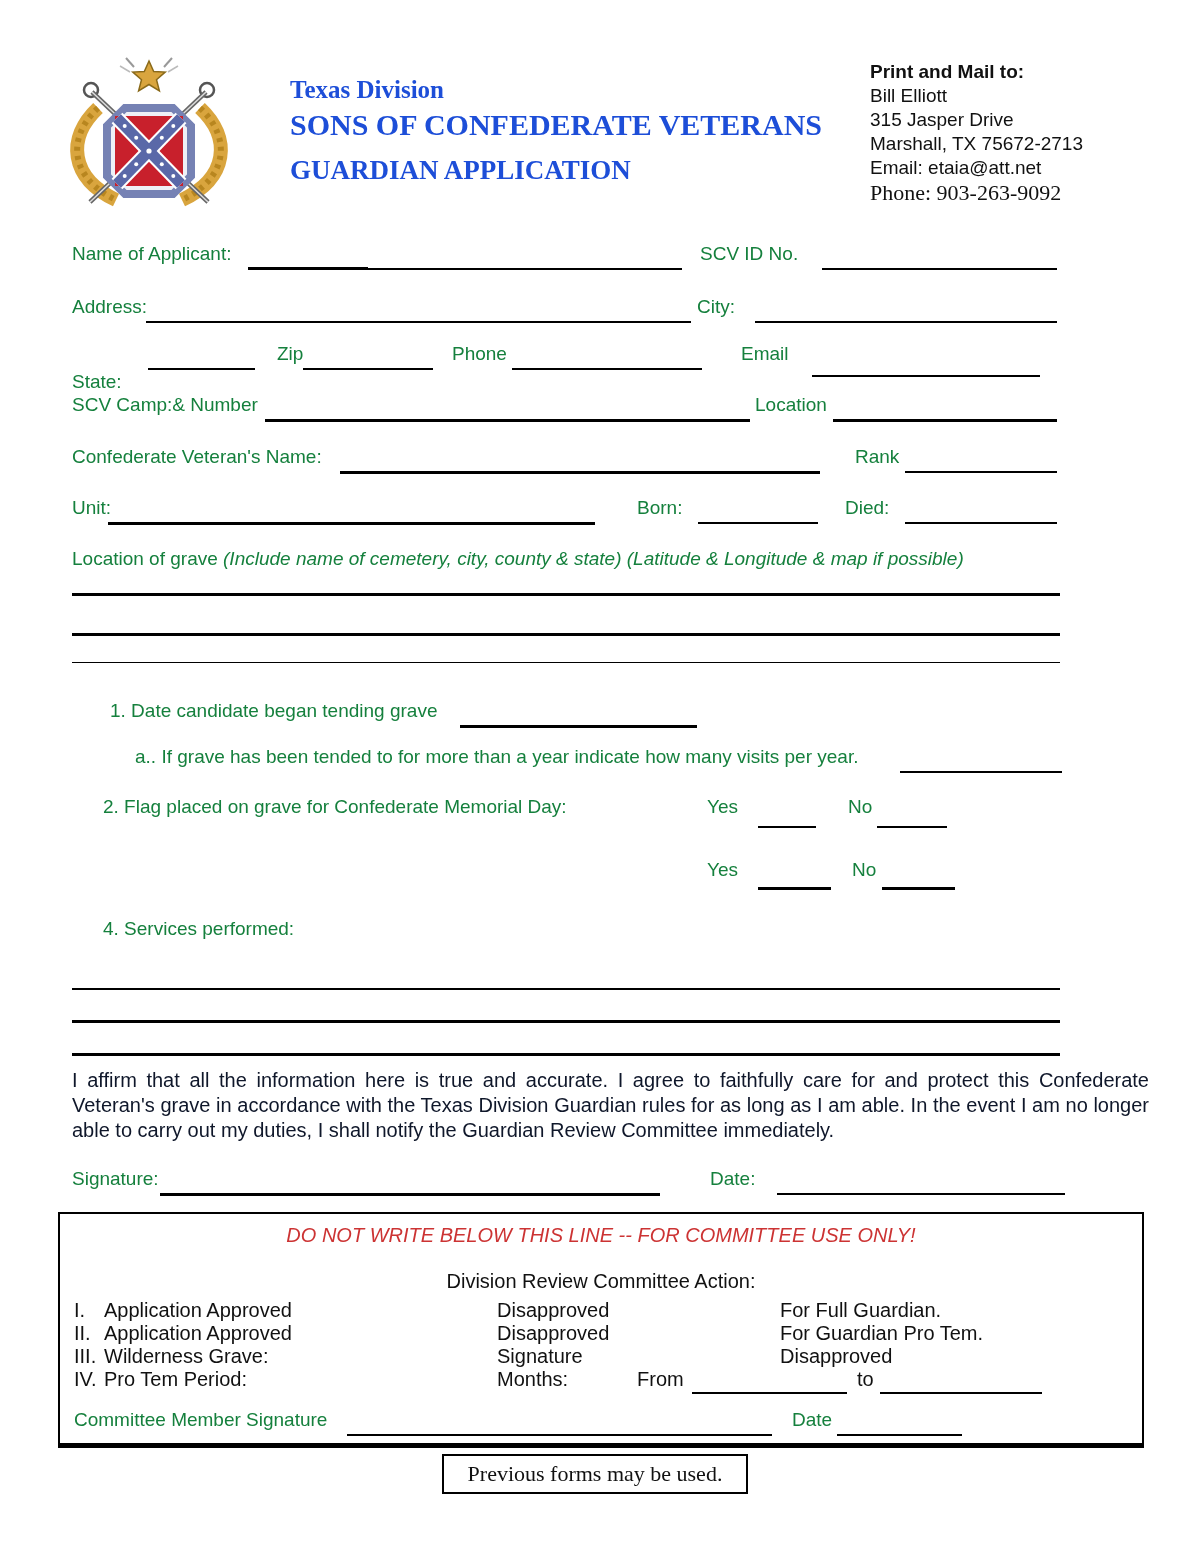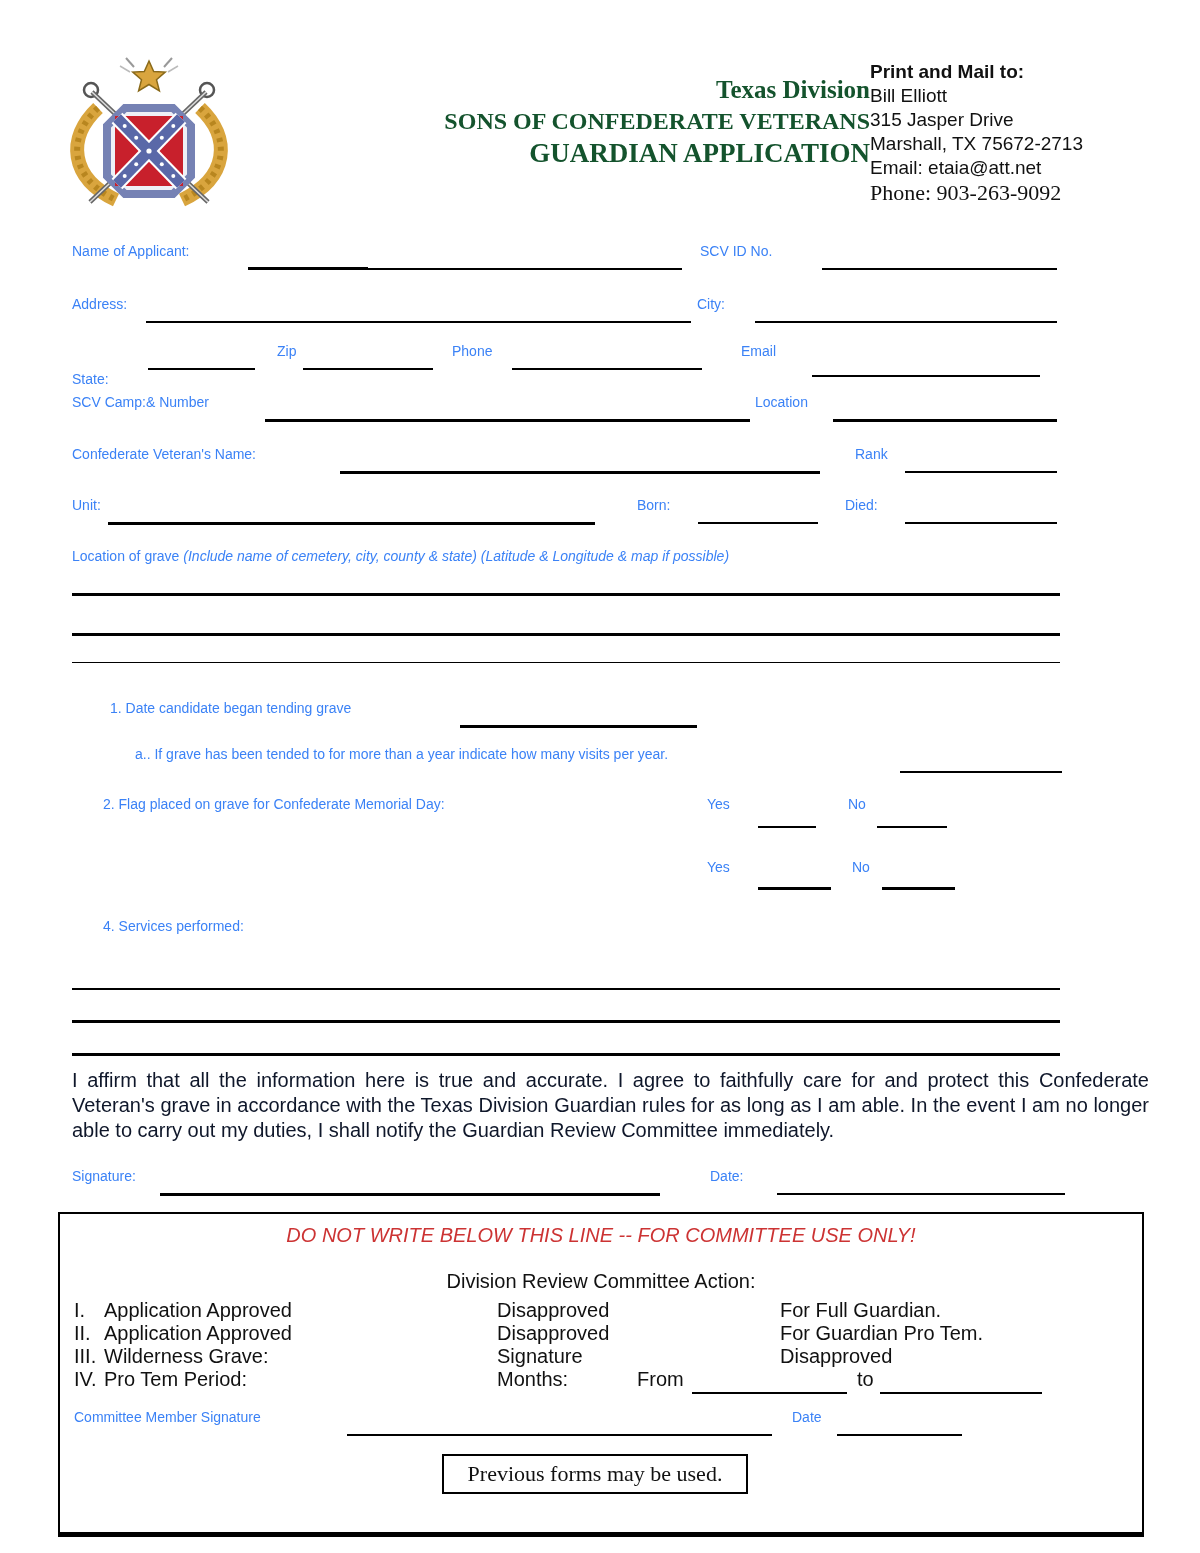--- a/index.html
+++ b/index.html
@@ -2,35 +2,35 @@
 <html><head>
 <meta charset="utf-8">
 <style>
   html,body{margin:0;padding:0;background:#888;}
   .page{
     position:relative;width:1200px;height:1553px;background:#ffffff;
     margin:0 auto;font-family:"Liberation Sans",sans-serif;color:#111;
     overflow:hidden;
   }
   .abs{position:absolute;}
-  .lbl{position:absolute;font-size:14px;color:#3b82f6;white-space:nowrap;}
+  .lbl{position:absolute;font-size:19px;color:#15803d;white-space:nowrap;}
   .ln{position:absolute;border-top:2px solid #000;height:0;}
   .ln-thick{border-top-width:3px;}
   .ln-thin{border-top-width:1px;}
-  .title-block{position:absolute;left:290px;top:76px;width:580px;text-align:right;
-    font-family:"Liberation Serif",serif;font-weight:bold;color:#14532d;}
+  .title-block{position:absolute;left:290px;top:76px;width:580px;text-align:left;
+    font-family:"Liberation Serif",serif;font-weight:bold;color:#1d4ed8;}
   .title-1{font-size:25px;margin-bottom:4px;}
-  .title-2{font-size:24px;margin-bottom:3px;}
+  .title-2{font-size:30px;margin-bottom:13px;}
   .title-3{font-size:27px;}
   .contact{position:absolute;left:870px;top:60px;font-size:19px;line-height:24px;color:#111;}
   .contact .b{font-weight:bold;}
   .contact .ph{font-family:"Liberation Serif",serif;font-size:22px;margin-top:1px;}
   .para{position:absolute;left:72px;top:1068px;width:1077px;font-size:20px;
     line-height:25px;text-align:justify;color:#0f172a;}
-  .cbox{position:absolute;left:58px;top:1212px;width:1086px;height:325px;
+  .cbox{position:absolute;left:58px;top:1212px;width:1086px;height:236px;
     border:2px solid #000;border-bottom-width:5px;box-sizing:border-box;}
   .cbox .warn{position:absolute;left:0;top:10px;width:100%;text-align:center;
     font-style:italic;font-size:20px;}
   .cbox .acttitle{position:absolute;left:0;top:56px;width:100%;text-align:center;font-size:20px;}
   .crow{position:absolute;height:23px;font-size:20px;white-space:nowrap;}
   .footer-box{position:absolute;left:382px;top:240px;width:306px;height:40px;
     border:2px solid #000;box-sizing:border-box;text-align:center;
     font-family:"Liberation Serif",serif;font-size:22px;line-height:36px;overflow:hidden;}
   .it{font-style:italic;}
 </style>

